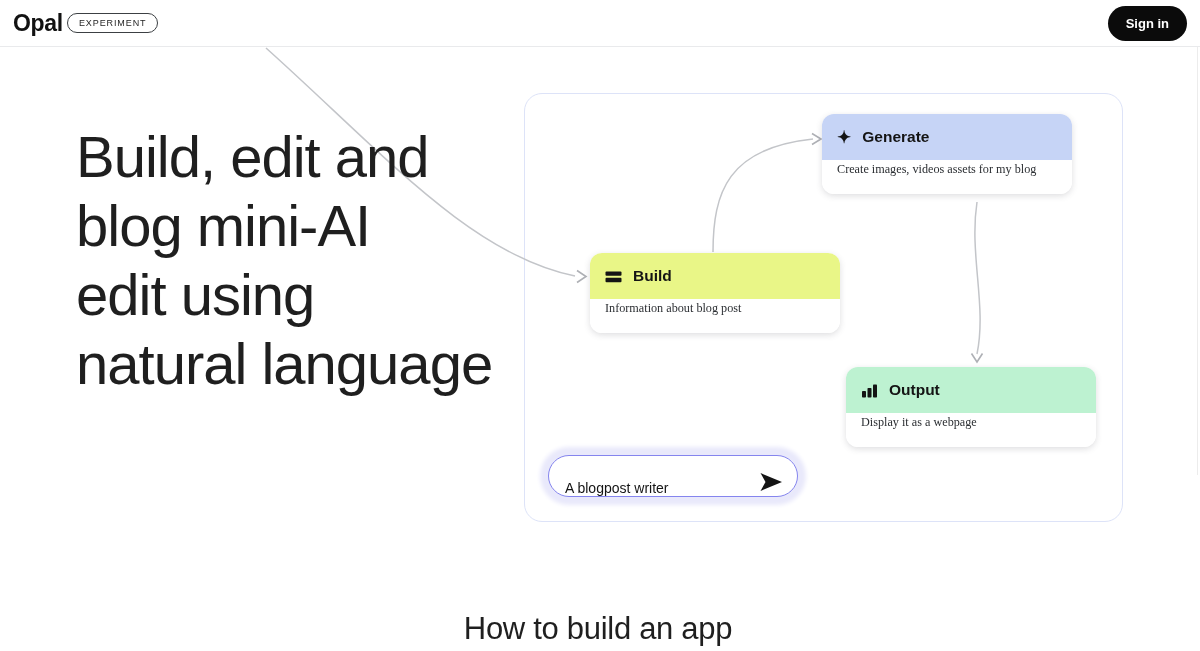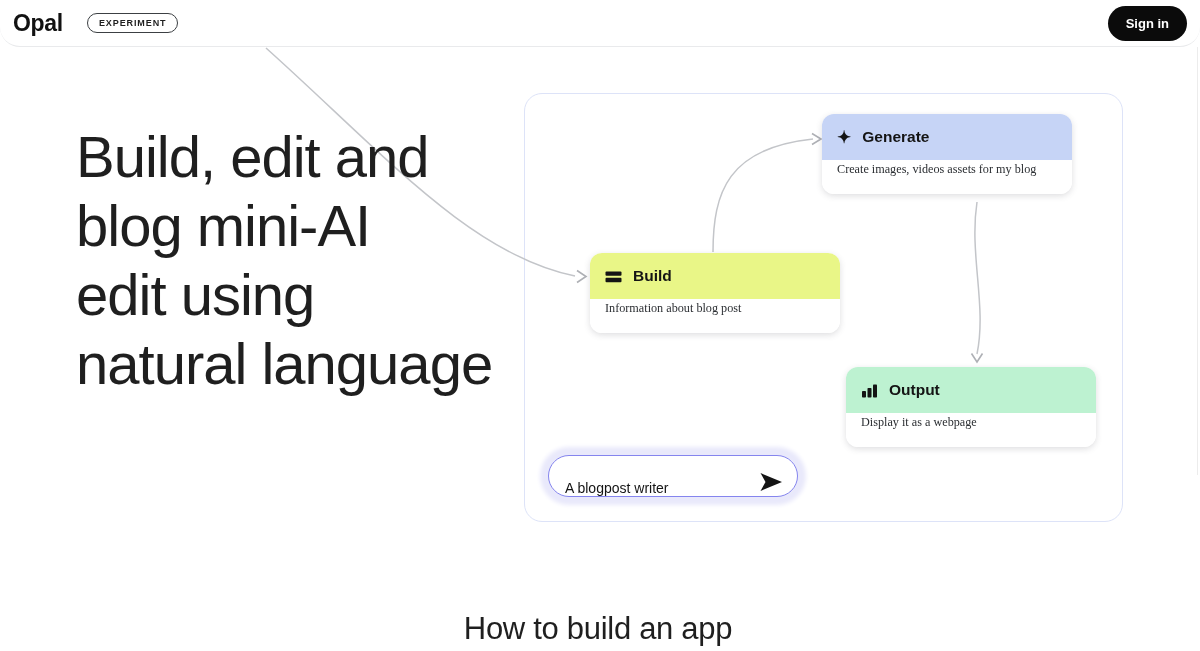--- a/index.html
+++ b/index.html
@@ -4,25 +4,25 @@
 <style>
   * { margin:0; padding:0; box-sizing:border-box; }
   html,body { background:#fff; }
   body { font-family:"Liberation Sans", sans-serif; color:#1f1f1f; }
   .page { position:relative; width:1200px; height:651px; background:#fff; overflow:hidden; }
 
   
   .header {
     position:absolute; top:0; left:0; width:1200px; height:47px;
     background:#fff; border-bottom:1px solid #e9eaec;
-    display:flex; align-items:center; padding:0 13px; z-index:10;border-radius:20px;
+    display:flex; align-items:center; padding:0 13px; z-index:10;
   }
   .logo { font-size:23px; font-weight:700; letter-spacing:-0.3px; color:#121212; }
   .experiment-badge {
-    margin-left:24px; font-size:9px; font-weight:700; letter-spacing:0.9px;
+    margin-left:4px; font-size:9px; font-weight:400; letter-spacing:0.9px;
     color:#1f1f1f; border:1px solid #3c4043; border-radius:12px; padding:4px 11px;
     background:#fff;
   }
   .signin-btn {
     margin-left:auto; background:#0b0b0b; color:#fff; border:none;
     font-family:inherit; font-size:13px; font-weight:700;
     padding:10px 18px; border-radius:20px; cursor:pointer;
   }
 
   

